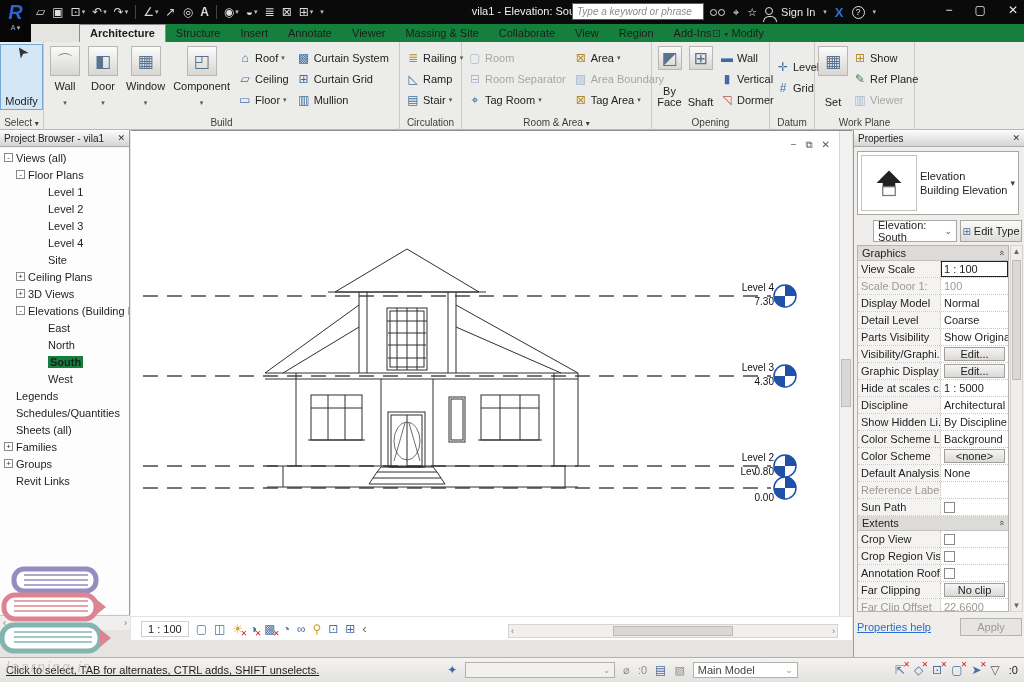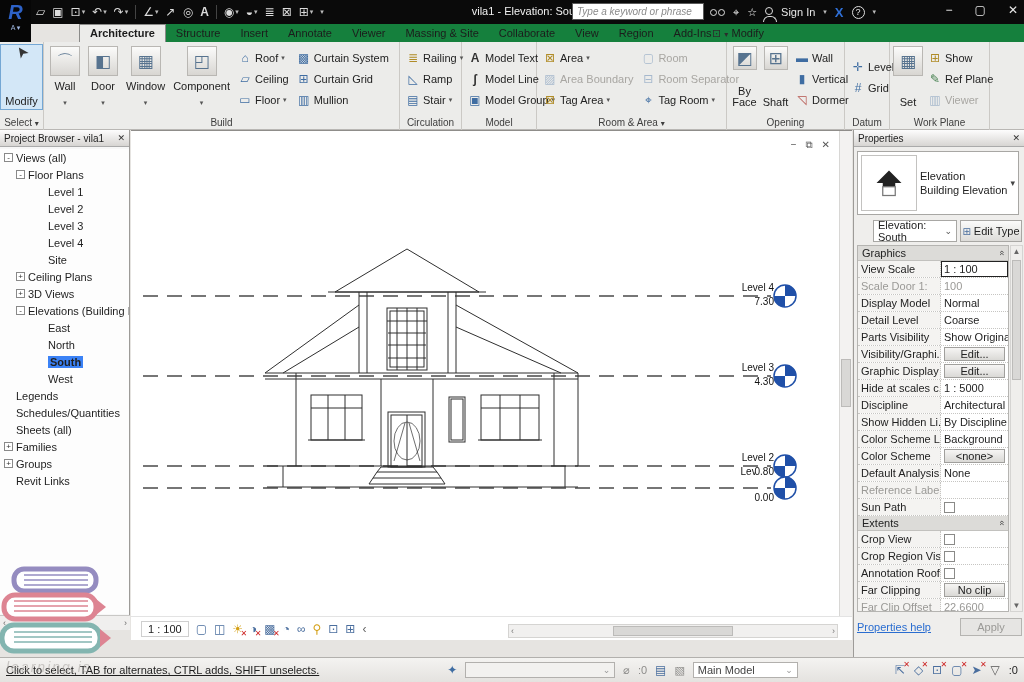--- a/index.html
+++ b/index.html
@@ -91,21 +91,21 @@
   
   #pbrowser{left:0;top:130px;width:130px;height:500px;background:#f7f7f7;border-right:1px solid #9d9b98;}
   .palhead{height:17px;background:linear-gradient(#fdfdfd,#d7d5d2);border-bottom:1px solid #aaa;display:flex;align-items:center;padding:0 4px;font-size:10px;color:#222;}
   .palhead .closex{margin-left:auto;font-size:9px;color:#333;}
   #pbtree{position:absolute;top:19px;left:0;right:0;bottom:16px;overflow:hidden;background:#fdfdfd;}
   .trow{height:17px;display:flex;align-items:center;gap:3px;white-space:nowrap;padding-left:4px;color:#1e1e1e;}
   .trow[data-depth="1"]{padding-left:16px;}
   .trow[data-depth="2"]{padding-left:36px;}
   .texp{width:9px;height:9px;border:1px solid #898989;background:#fff;font-size:8px;line-height:7px;text-align:center;color:#333;flex:0 0 9px;}
   .texp:empty{visibility:hidden;}
-  .trow.selected .tlabel{background:#3b82f6;font-weight:bold;padding:0 2px;}
+  .trow.selected .tlabel{background:#15803d;font-weight:bold;padding:0 2px;}
   #pbhscroll{position:absolute;left:0;bottom:0;width:130px;height:15px;background:#f0efee;border-top:1px solid #c9c8c6;display:flex;align-items:center;justify-content:space-between;padding:0 3px;color:#6b6b6b;font-size:9px;}
 
   
   #canvas{left:131px;top:130px;width:721px;height:510px;background:#fff;border-top:1px solid #8f8d8a;}
   #viewctl{position:absolute;left:0;bottom:0;width:721px;height:24px;background:#fff;border-top:1px solid #e3e3e3;display:flex;align-items:center;gap:7px;padding:0 10px;}
   #viewctl .vscale{border:1px solid #cfcfcf;padding:1px 6px;color:#222;}
   .vcic{position:relative;font-size:12px;color:#4a6e9e;}
   .vcic.sun{color:#d4a017;}
   .vcic .redx{position:absolute;right:-4px;bottom:-2px;color:#cc2222;font-size:8px;font-weight:bold;}
   #hscroll{position:absolute;right:14px;bottom:2px;width:330px;height:14px;background:#f1f0ef;border:1px solid #d5d4d2;display:flex;align-items:center;justify-content:space-between;padding:0 2px;color:#777;font-size:9px;}
@@ -344,80 +344,57 @@
           <div class="smallbtn hasdd">
             <span class="sicon" data-icon="stair"></span>
             <span>Stair</span>
             <span class="dd">▾</span>
           </div>
         </div>
     </div>
     <div class="pname">Circulation</div>
   </div>
 
-  <div class="rpanel" style="width:75px">
+
+  <div class="rpanel" style="width:190px">
     <div class="pbody">
       <div class="smallcol">
 
-          <div class="smallbtn">
-            <span class="sicon" data-icon="model-text"></span>
-            <span>Model Text</span>
-          </div>
-
-          <div class="smallbtn">
-            <span class="sicon" data-icon="model-line"></span>
-            <span>Model Line</span>
+          <div class="smallbtn disabled">
+            <span class="sicon" data-icon="room"></span>
+            <span>Room</span>
+          </div>
+
+          <div class="smallbtn disabled">
+            <span class="sicon" data-icon="room-separator"></span>
+            <span>Room Separator</span>
           </div>
 
           <div class="smallbtn hasdd">
-            <span class="sicon" data-icon="model-group"></span>
-            <span>Model Group</span>
+            <span class="sicon" data-icon="tag-room"></span>
+            <span>Tag Room</span>
             <span class="dd">▾</span>
           </div>
         </div>
-    </div>
-    <div class="pname">Model</div>
-  </div>
-
-  <div class="rpanel" style="width:190px">
-    <div class="pbody">
       <div class="smallcol">
 
           <div class="smallbtn hasdd">
             <span class="sicon" data-icon="area"></span>
             <span>Area</span>
             <span class="dd">▾</span>
           </div>
 
           <div class="smallbtn disabled">
             <span class="sicon" data-icon="area-boundary"></span>
             <span>Area Boundary</span>
           </div>
 
           <div class="smallbtn hasdd">
             <span class="sicon" data-icon="tag-area"></span>
             <span>Tag Area</span>
-            <span class="dd">▾</span>
-          </div>
-        </div>
-      <div class="smallcol">
-
-          <div class="smallbtn disabled">
-            <span class="sicon" data-icon="room"></span>
-            <span>Room</span>
-          </div>
-
-          <div class="smallbtn disabled">
-            <span class="sicon" data-icon="room-separator"></span>
-            <span>Room Separator</span>
-          </div>
-
-          <div class="smallbtn hasdd">
-            <span class="sicon" data-icon="tag-room"></span>
-            <span>Tag Room</span>
             <span class="dd">▾</span>
           </div>
         </div>
     </div>
     <div class="pname"><span>Room &amp; Area</span> <span class="pdd">▾</span></div>
   </div>
 
   <div class="rpanel" style="width:118px">
     <div class="pbody">
       <div style="display:flex">

